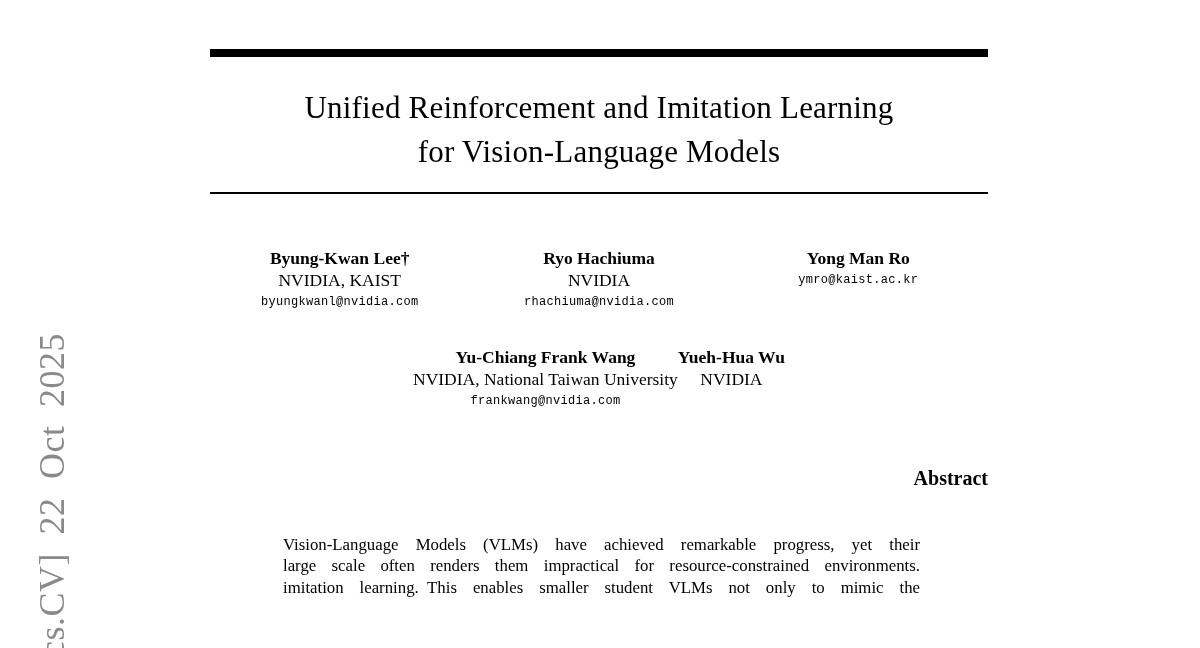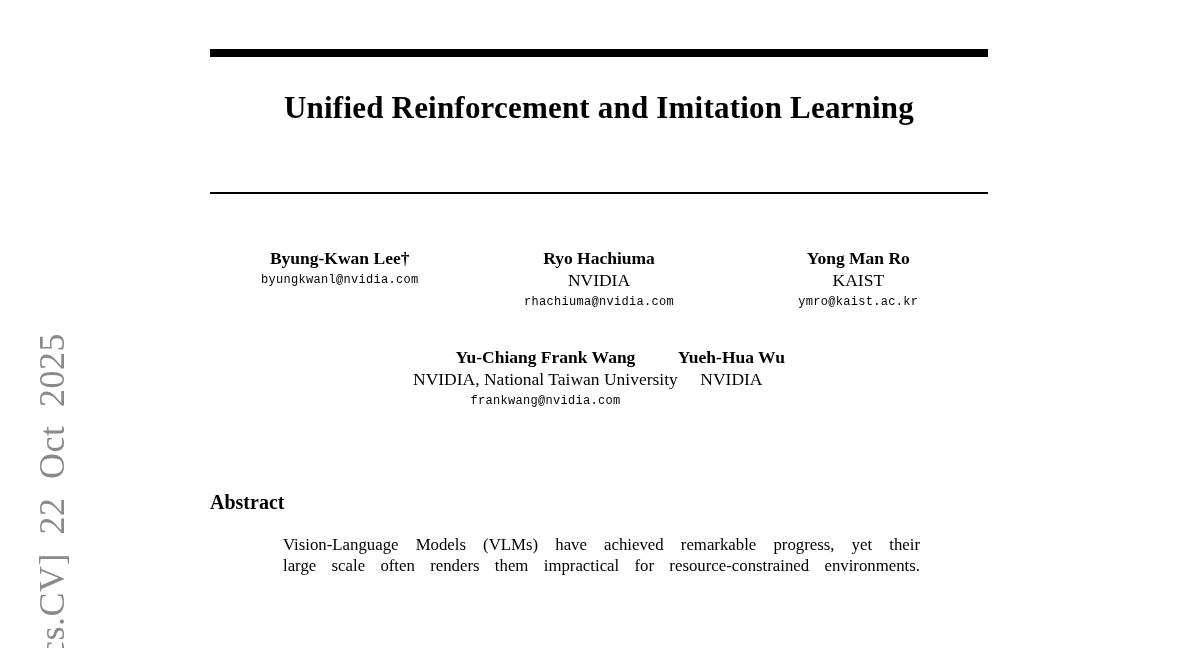--- a/index.html
+++ b/index.html
@@ -58,21 +58,21 @@
     background: #000000;
   }
   .title {
     position: absolute;
     left: 0;
     top: 86px;
     width: 100%;
     margin: 0;
     text-align: center;
     font-size: 31px;
-    font-weight: bold;
+    font-weight: normal;
     line-height: 44px;
     letter-spacing: 0.2px;
   }
   .title .t-line { display: block; }
 
   .authors-row {
     position: absolute;
     left: 0;
     width: 100%;
     display: flex;
@@ -98,24 +98,23 @@
     font-size: 12px;
     line-height: 23px;
     letter-spacing: 0.3px;
   }
 
   .abstract-heading {
     position: absolute;
     left: 0;
     top: 467px;
     width: 100%;
-    text-align: left;
+    text-align: right;
     font-size: 20px;
     font-weight: bold;
-    margin-top: 24px;
   }
   .abstract-body {
     position: absolute;
     left: 73px;
     top: 534px;
     width: 637px;
     font-size: 16.8px;
     line-height: 21.4px;
   }
   .abs-line {
@@ -130,37 +129,38 @@
 <div class="page">
 
   <div class="watermark">cs.CV] 22 Oct 2025</div>
 
   <div class="content">
 
     <div class="rule-thick"></div>
 
     <h1 class="title">
       <span class="t-line">Unified Reinforcement and Imitation Learning</span>
+      <span class="t-line">for Vision-Language Models</span>
     </h1>
 
     <div class="rule-thin"></div>
 
     <div class="authors-row row1">
       <div class="author">
         <div class="author-name">Byung-Kwan Lee†</div>
+        <div class="author-affil">NVIDIA, KAIST</div>
         <div class="author-email">byungkwanl@nvidia.com</div>
       </div>
       <div class="author">
         <div class="author-name">Ryo Hachiuma</div>
         <div class="author-affil">NVIDIA</div>
         <div class="author-email">rhachiuma@nvidia.com</div>
       </div>
       <div class="author">
         <div class="author-name">Yong Man Ro</div>
-        <div class="author-affil">KAIST</div>
         <div class="author-email">ymro@kaist.ac.kr</div>
       </div>
     </div>
 
     <div class="authors-row row2">
       <div class="author">
         <div class="author-name">Yu-Chiang Frank Wang</div>
         <div class="author-affil">NVIDIA, National Taiwan University</div>
         <div class="author-email">frankwang@nvidia.com</div>
       </div>
@@ -168,16 +168,17 @@
         <div class="author-name">Yueh-Hua Wu</div>
         <div class="author-affil">NVIDIA</div>
       </div>
     </div>
 
     <div class="abstract-heading">Abstract</div>
 
     <div class="abstract-body">
         <div class="abs-line"><span>Vision-Language Models (VLMs) have achieved remarkable progress, yet their</span></div>
         <div class="abs-line"><span>large scale often renders them impractical for resource-constrained environments.</span></div>
+        <div class="abs-line"><span>imitation learning. This enables smaller student VLMs not only to mimic the</span></div>
       </div>
 
   </div>
 </div>
 
 </body></html>

